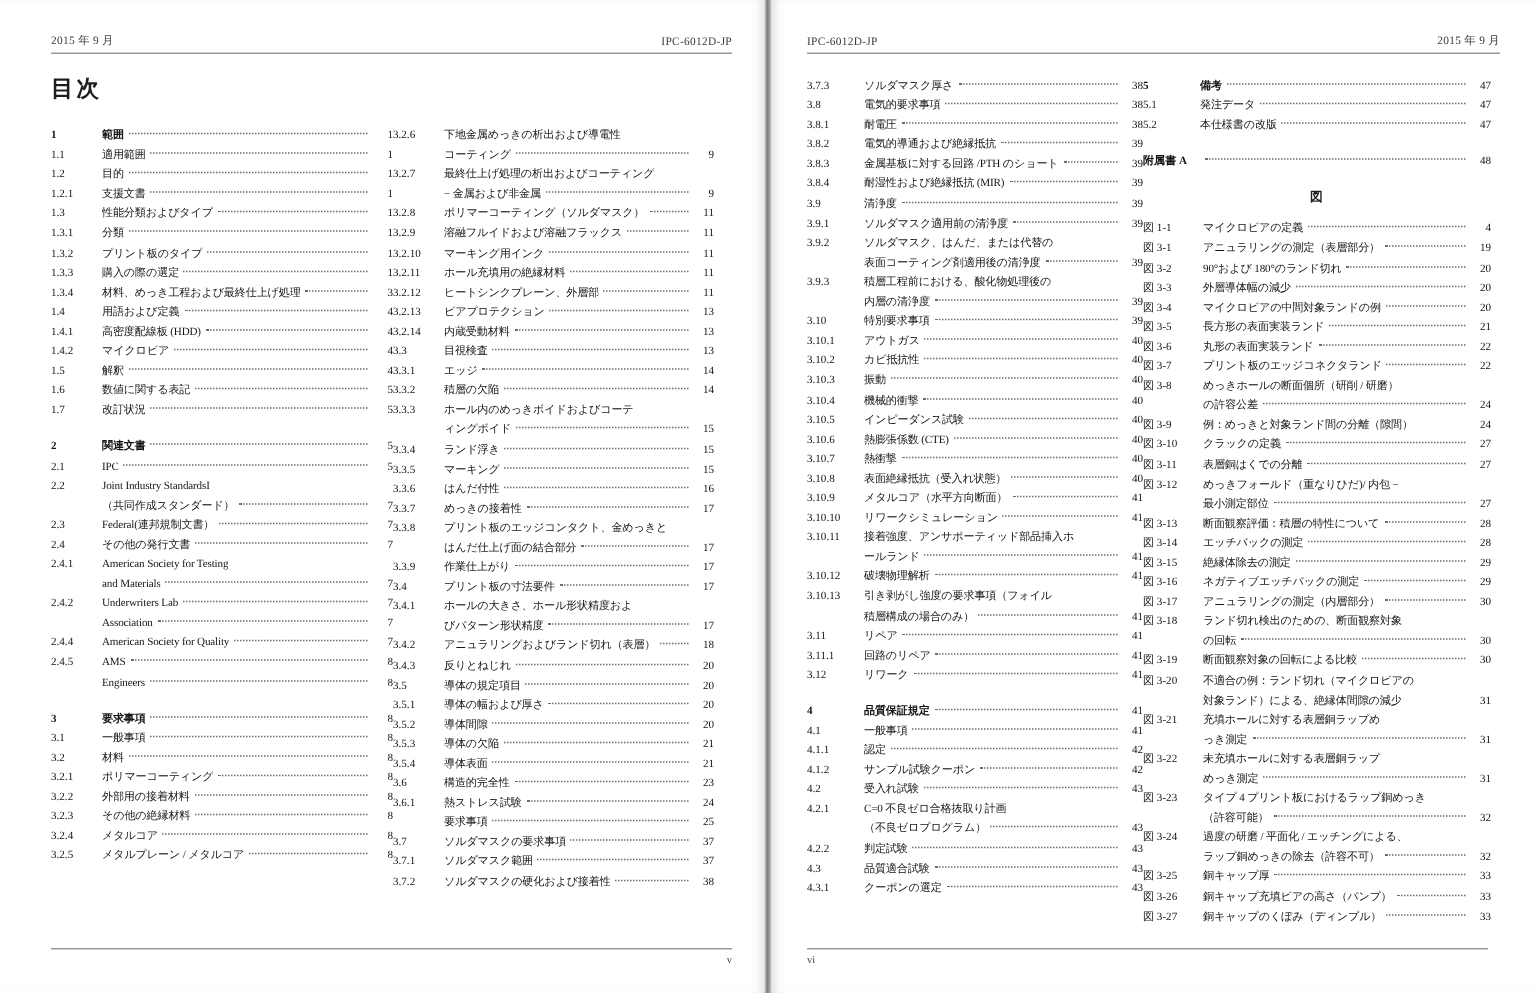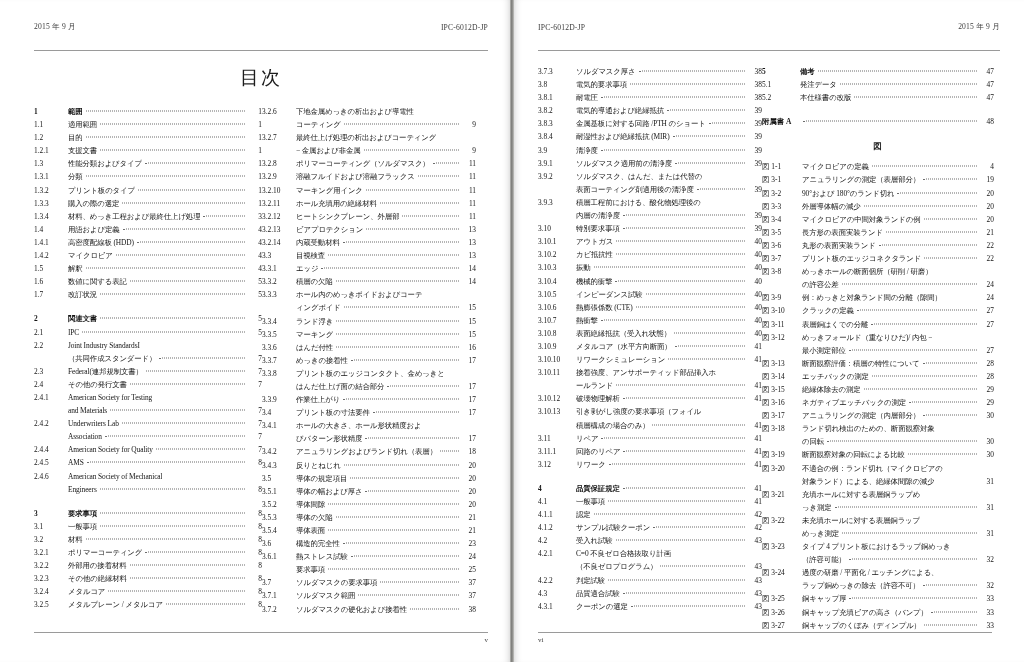--- a/index.html
+++ b/index.html
@@ -46,30 +46,29 @@
 
   
   .runhead {
     display: flex;
     justify-content: space-between;
     align-items: center;
     font-size: 7.6px;
     color: #3b3b3b;
     letter-spacing: 0.2px;
     border-bottom: 1px solid #9a9a9a;
-    padding-bottom: 18px;
+    padding-bottom: 3px;
     margin-bottom: 14px;
   }
   .runhead .rh-item { white-space: nowrap; }
 
   
   .doc-title {
-    text-align: center;
-    font-size: 19px;
-    font-weight: normal;
+    font-size: 15px;
+    font-weight: bold;
     letter-spacing: 2px;
     margin: 14px 0 14px 0;
     color: #1d1d1d;
   }
 
   
   .columns {
     display: flex;
     gap: 0;
     align-items: flex-start;
@@ -332,26 +331,20 @@
             <span class="label jp">American Society for Quality</span>
             <span class="leader"></span>
             <span class="pg">7</span>
           </div>
           <div class="toc-row">
             <span class="num">2.4.5</span>
             <span class="label jp">AMS</span>
             <span class="leader"></span>
             <span class="pg">8</span>
           </div>
-          <div class="toc-row">
-            <span class="num">2.4.6</span>
-            <span class="label jp">American Society of Mechanical</span>
-            <span class="leader none"></span>
-            <span class="pg"></span>
-          </div>
           <div class="toc-row cont">
             <span class="num"></span>
             <span class="label jp">Engineers</span>
             <span class="leader"></span>
             <span class="pg">8</span>
           </div>
           <div class="gap"></div>
           <div class="toc-row lvl0">
             <span class="num">3</span>
             <span class="label jp">要求事項</span>

